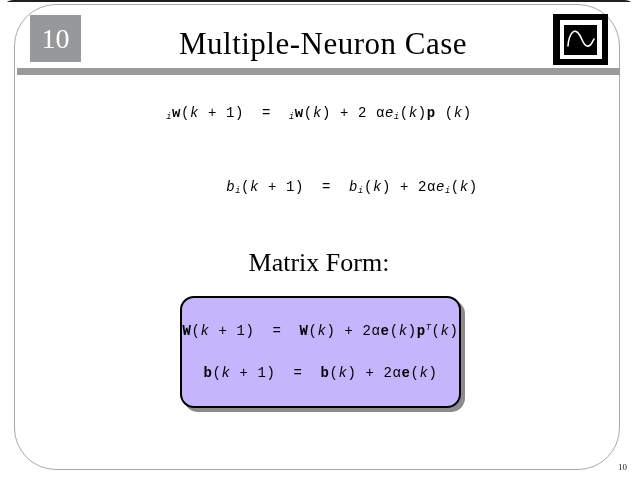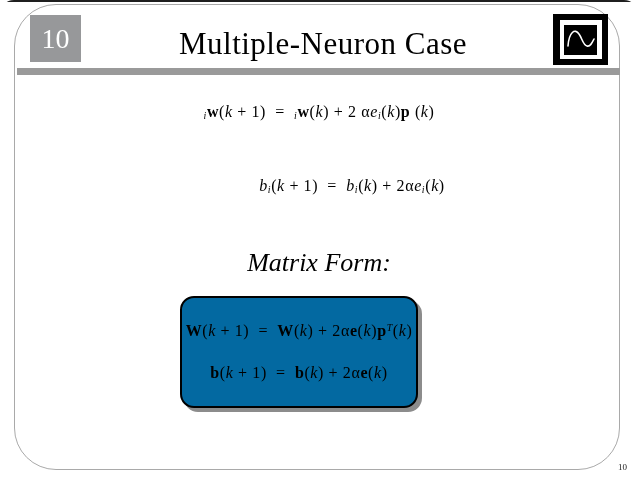--- a/index.html
+++ b/index.html
@@ -31,32 +31,31 @@
   }
   .logo-white {
     width:42px; height:39px; background:#fff;
     display:flex; align-items:center; justify-content:center;
   }
   .logo-inner { width:33px; height:30px; background:#000; }
   .header-bar {
     position:absolute; left:17px; top:68px; width:603px; height:7px;
     background:var(--bar,#9a9a9a);
   }
-  .eq { font-size:16px; letter-spacing:0.6px; white-space:pre; }
+  .eq { font-size:14px; letter-spacing:0.6px; white-space:pre;font-family:Liberation Mono, monospace; }
   .eq-row { position:absolute; left:0; width:100%; text-align:center; }
   .eq-row-1 { top:103px; }
   .eq-row-2 { top:177px;margin-left:33px; }
   .matrix-label {
     position:absolute; left:0; top:248px; width:100%; text-align:center;
     font-size:26px;
-    font-style:italic;
   }
   .matrix-box {
-    position:absolute; left:180px; top:296px; width:238px; height:112px;
-    border:2px solid #000; border-radius:14px; background:#0369a1;
+    position:absolute; left:180px; top:296px; width:281px; height:112px;
+    border:2px solid #000; border-radius:14px; background:#c4b5fd;
     box-shadow:4px 4px 0 var(--shadow,#8c8c8c);
     box-sizing:border-box;
     display:flex; flex-direction:column; justify-content:space-evenly;
     align-items:center;
   }
   .page-num {
     position:absolute; left:618px; top:462px; font-size:9px; color:#222;
   }
   
   .tk-n { font-style:normal; }

